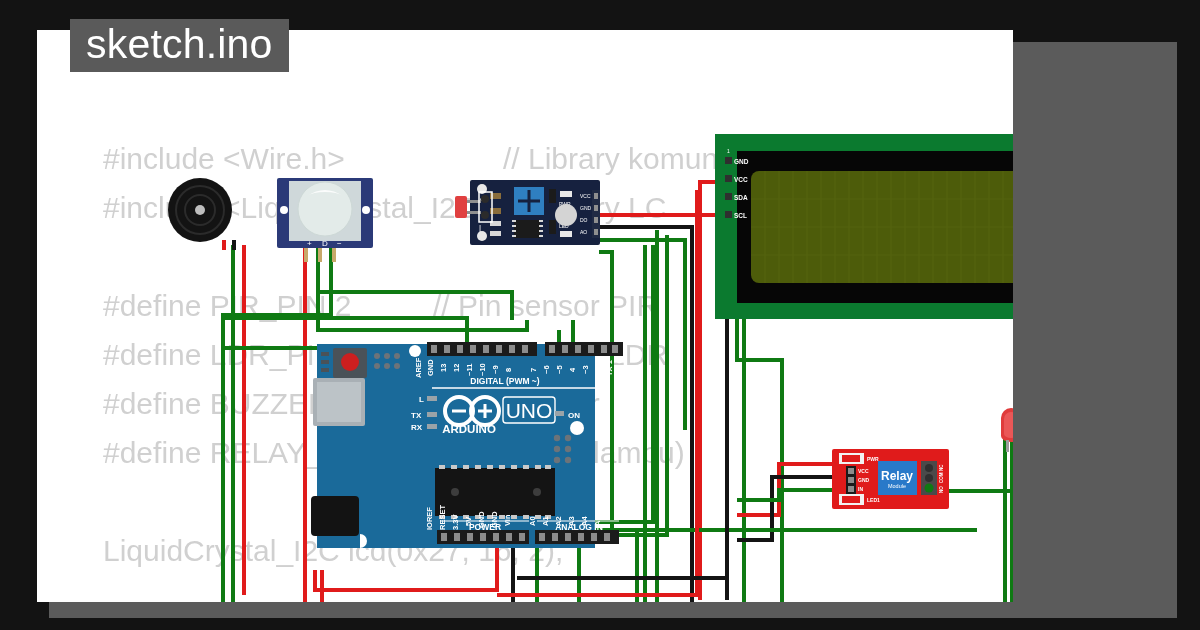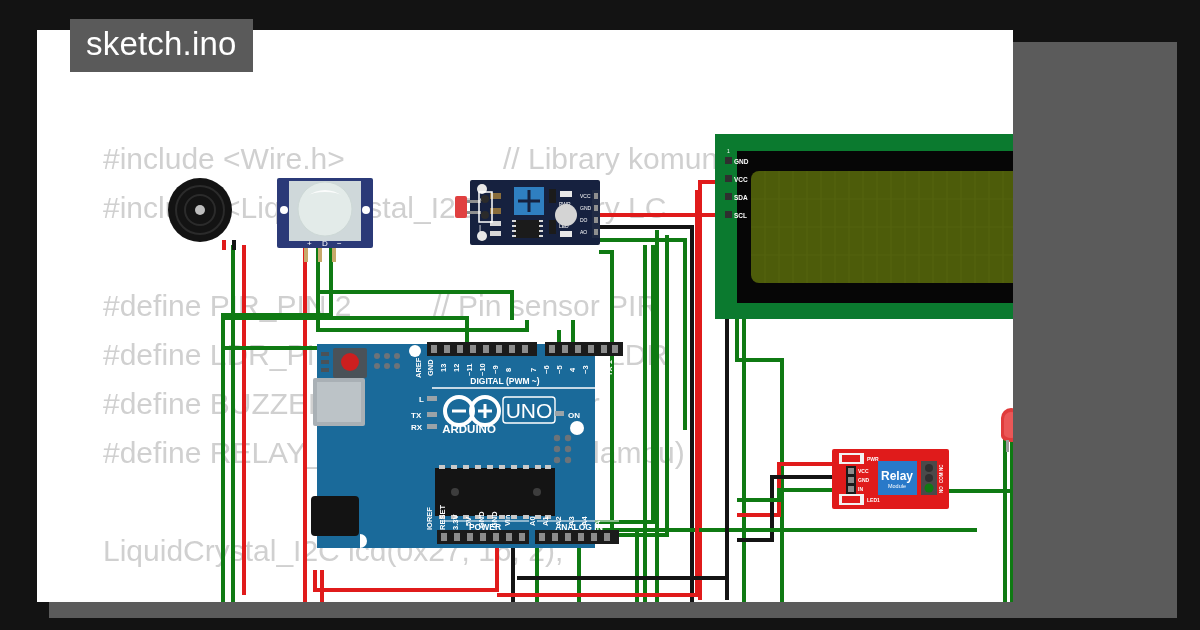--- a/index.html
+++ b/index.html
@@ -23,21 +23,21 @@
     position:absolute;left:37px;top:30px;width:976px;height:572px;
     background:#ffffff;
     overflow:hidden;
   }
 
   
   .filetab{
     position:absolute;left:70px;top:19px;
     background:#5a5a5a;color:#ffffff;
     padding:6px 16px 9px 16px;
-    font-size:33px;line-height:38px;
+    font-size:41px;line-height:38px;
     letter-spacing:.2px;
     z-index:60;
     font-weight:400;
   }
 
   
   .code{
     position:absolute;left:66px;top:104px;width:1060px;
     color:#d0d0d0;
     font-size:30px;

